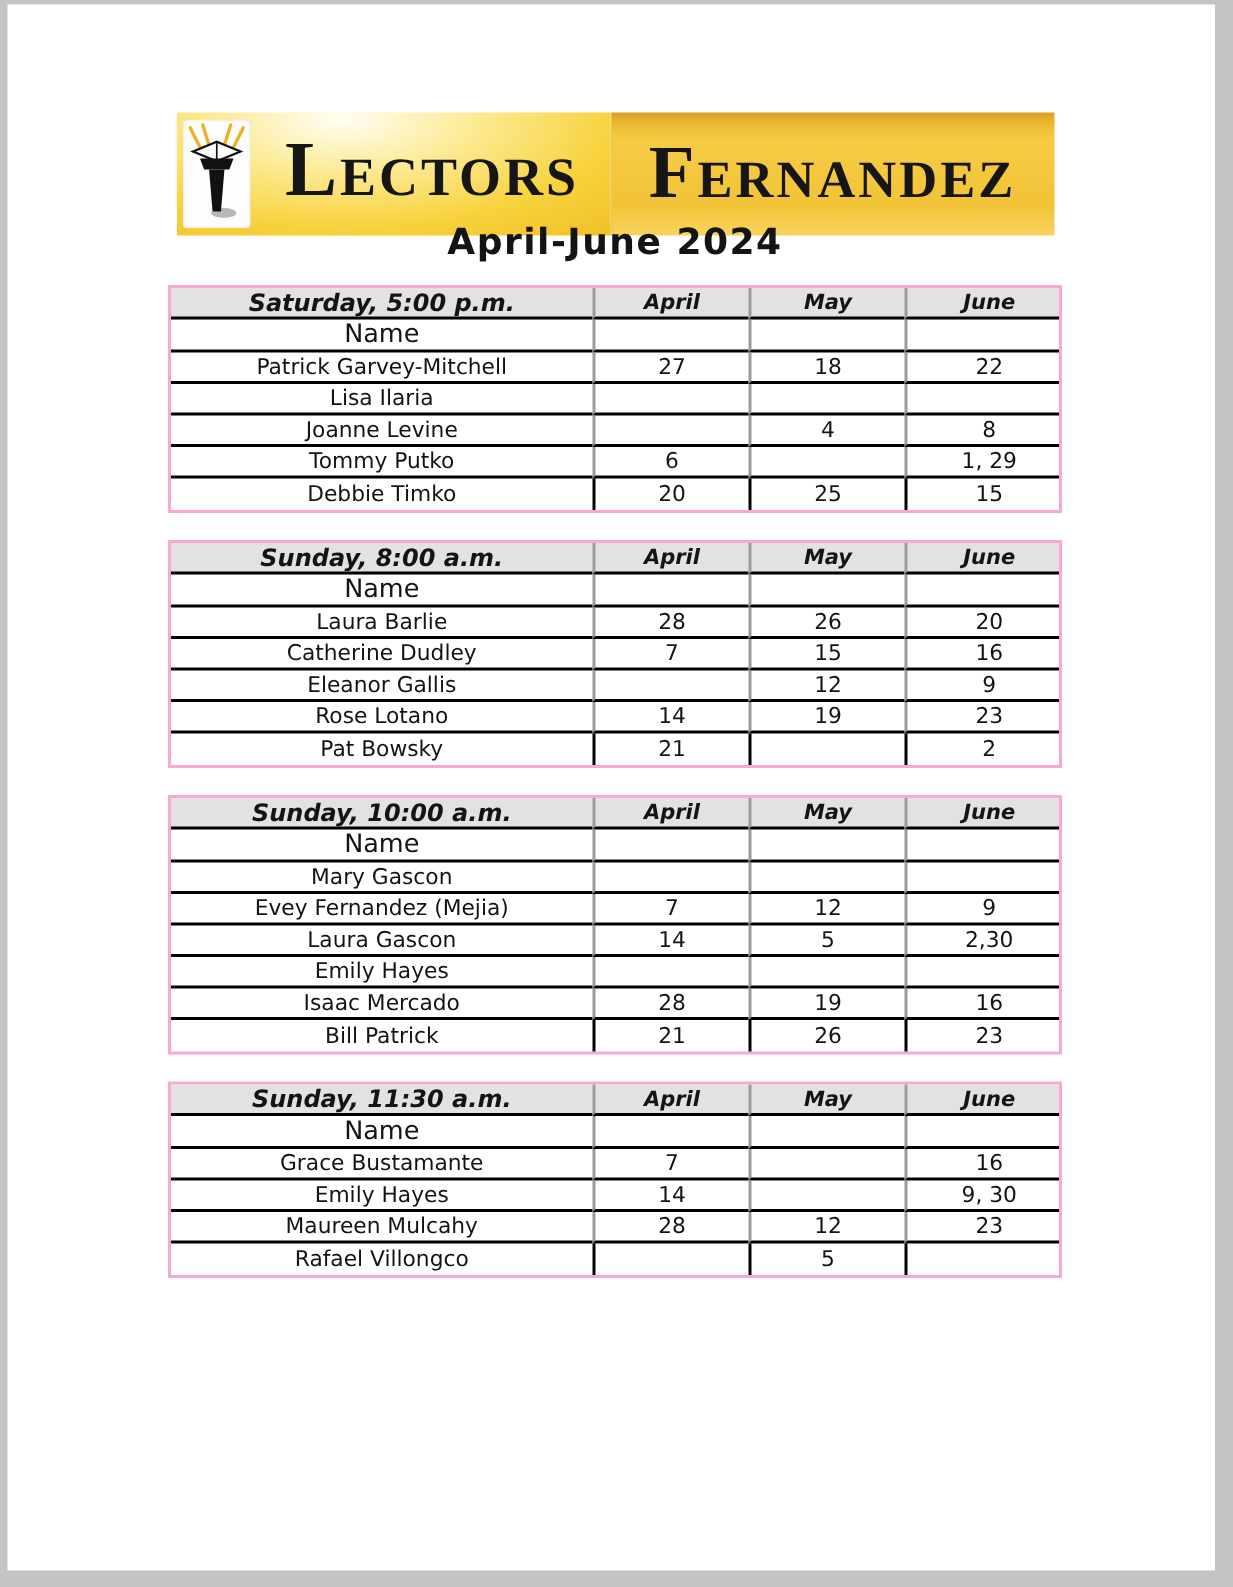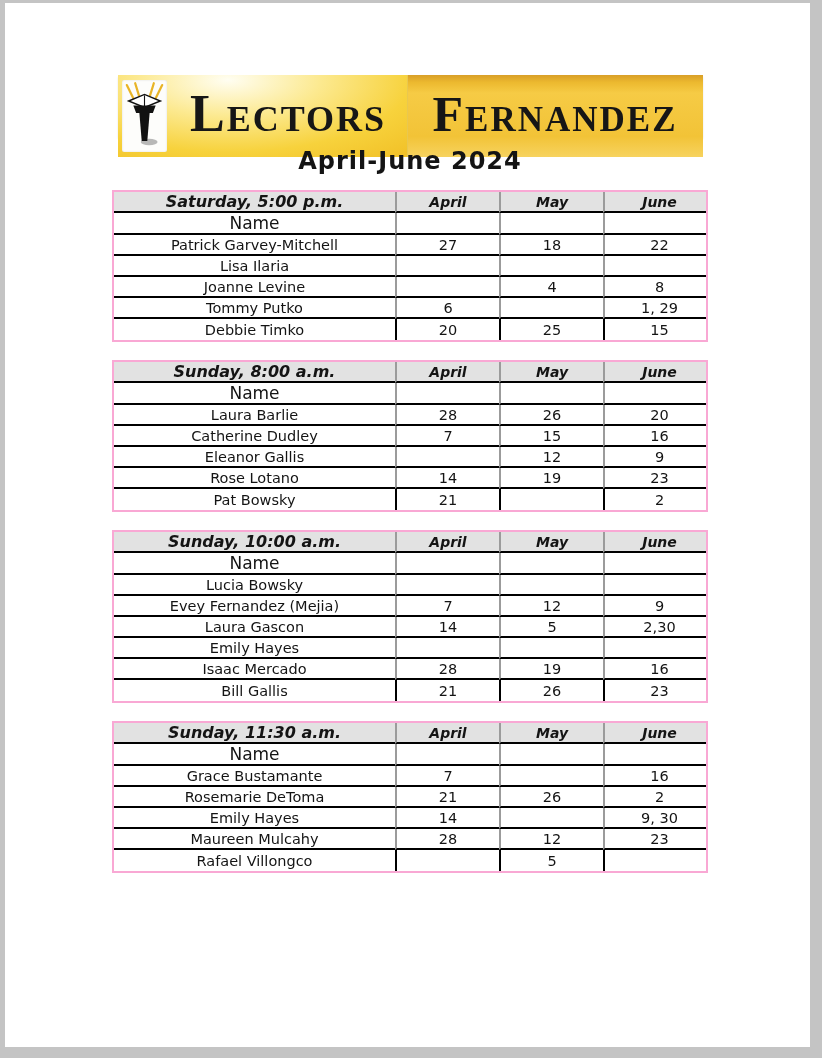--- a/index.html
+++ b/index.html
@@ -234,21 +234,21 @@
     </thead>
     <tbody>
       <tr>
         <td class="name-label">Name</td>
         <td></td>
         <td></td>
         <td></td>
       </tr>
 
   <tr>
-    <td class="name-cell">Lucia Bowsky</td>
+    <td class="name-cell">Mary Gascon</td>
     <td></td>
     <td></td>
     <td></td>
   </tr>
 
   <tr>
     <td class="name-cell">Evey Fernandez (Mejia)</td>
     <td>7</td>
     <td>12</td>
     <td>9</td>
@@ -269,21 +269,21 @@
   </tr>
 
   <tr>
     <td class="name-cell">Isaac Mercado</td>
     <td>28</td>
     <td>19</td>
     <td>16</td>
   </tr>
 
   <tr>
-    <td class="name-cell">Bill Gallis</td>
+    <td class="name-cell">Bill Patrick</td>
     <td>21</td>
     <td>26</td>
     <td>23</td>
   </tr>
 </tbody>
   </table>
 
   <table class="sched">
     <thead>
       <tr>
@@ -301,26 +301,20 @@
         <td></td>
       </tr>
 
   <tr>
     <td class="name-cell">Grace Bustamante</td>
     <td>7</td>
     <td></td>
     <td>16</td>
   </tr>
 
-  <tr>
-    <td class="name-cell">Rosemarie DeToma</td>
-    <td>21</td>
-    <td>26</td>
-    <td>2</td>
-  </tr>
 
   <tr>
     <td class="name-cell">Emily Hayes</td>
     <td>14</td>
     <td></td>
     <td>9, 30</td>
   </tr>
 
   <tr>
     <td class="name-cell">Maureen Mulcahy</td>

